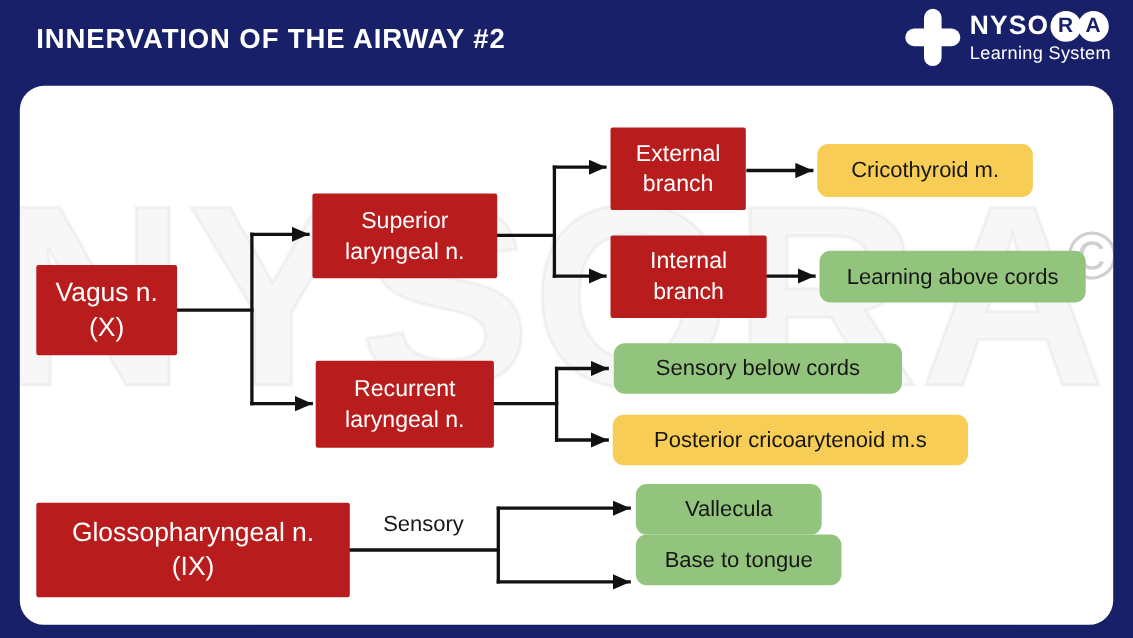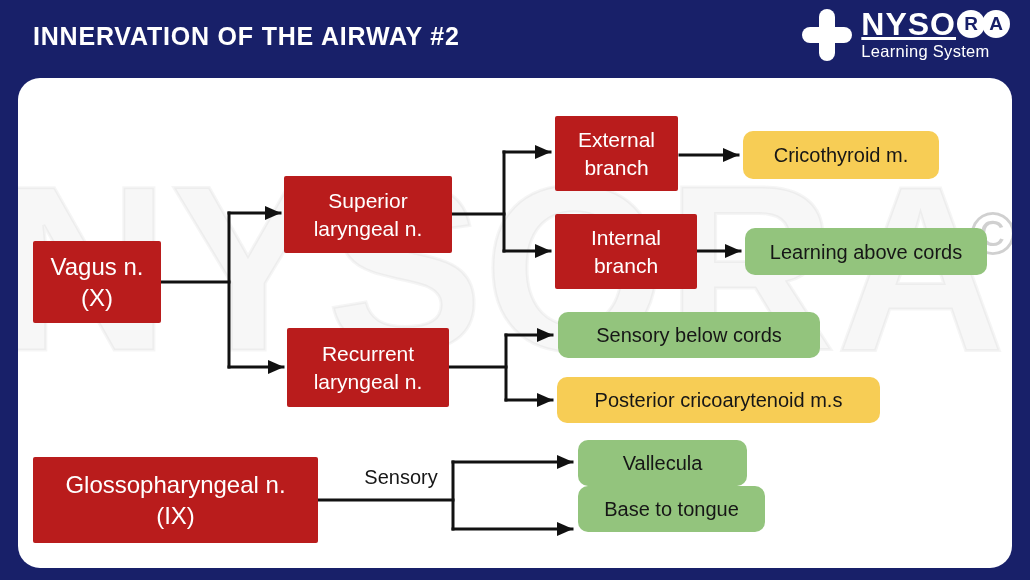--- a/index.html
+++ b/index.html
@@ -49,25 +49,24 @@
     position: absolute;
     left: 0; top: 18px;
     width: 50px; height: 16px;
     background: #ffffff;
     border-radius: 8px;
   }
   .logo-text-col { display: flex; flex-direction: column; }
   .logo-brand-row { display: flex; align-items: center; }
   .logo-prefix {
     color: #ffffff;
-    font-size: 32px;
+    font-size: 24px;
     font-weight: 800;
     letter-spacing: 1px;
     line-height: 1;
-    text-decoration: underline;
   }
   .logo-circle {
     width: 28px; height: 28px;
     background: #ffffff;
     border-radius: 50%;
     color: #182069;
     font-size: 19px;
     font-weight: 800;
     display: flex;
     align-items: center;
@@ -152,21 +151,21 @@
   }
   .node.sensory {
     background: #93c47d;
     color: #161616;
     border-radius: 10px;
     font-size: 20px;
   }
   .node.text-lg { font-size: 24px; }
   .edge-label {
     position: absolute;
-    left: 351px;
+    left: 335px;
     top: 466px;
     width: 100px;
     text-align: center;
     font-size: 20px;
     color: #161616;
   }
 </style>
 </head>
 <body>
 

